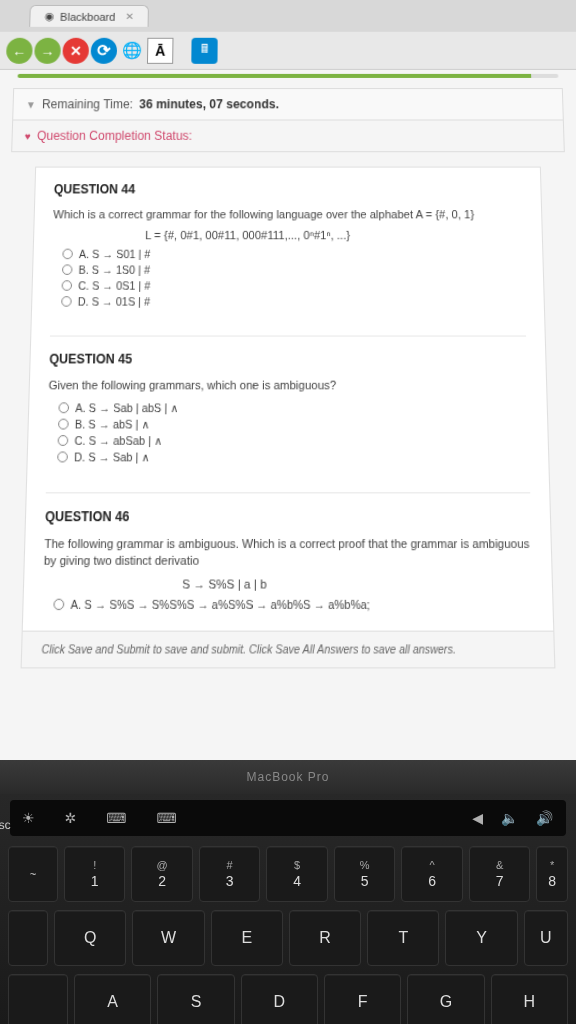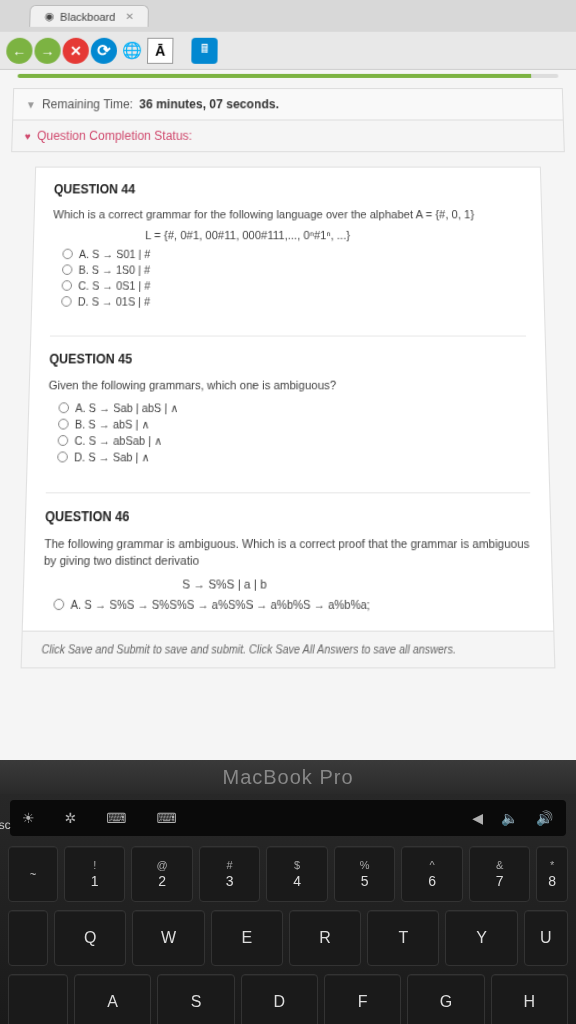--- a/index.html
+++ b/index.html
@@ -152,21 +152,21 @@
   height: 264px;
   background: linear-gradient(#2a2a2a, #1a1a1a);
 }
 .hinge {
   height: 34px;
   background: linear-gradient(#3a3a3a, #2a2a2a);
   display:flex;
   align-items:center;
   justify-content:center;
   color:#888;
-  font-size:20px;
+  font-size:12px;
   letter-spacing:1px;
 }
 .touchbar {
   height: 36px;
   background: #0a0a0a;
   margin: 6px 10px;
   border-radius: 4px;
   display:flex;
   align-items:center;
   padding: 0 12px;

